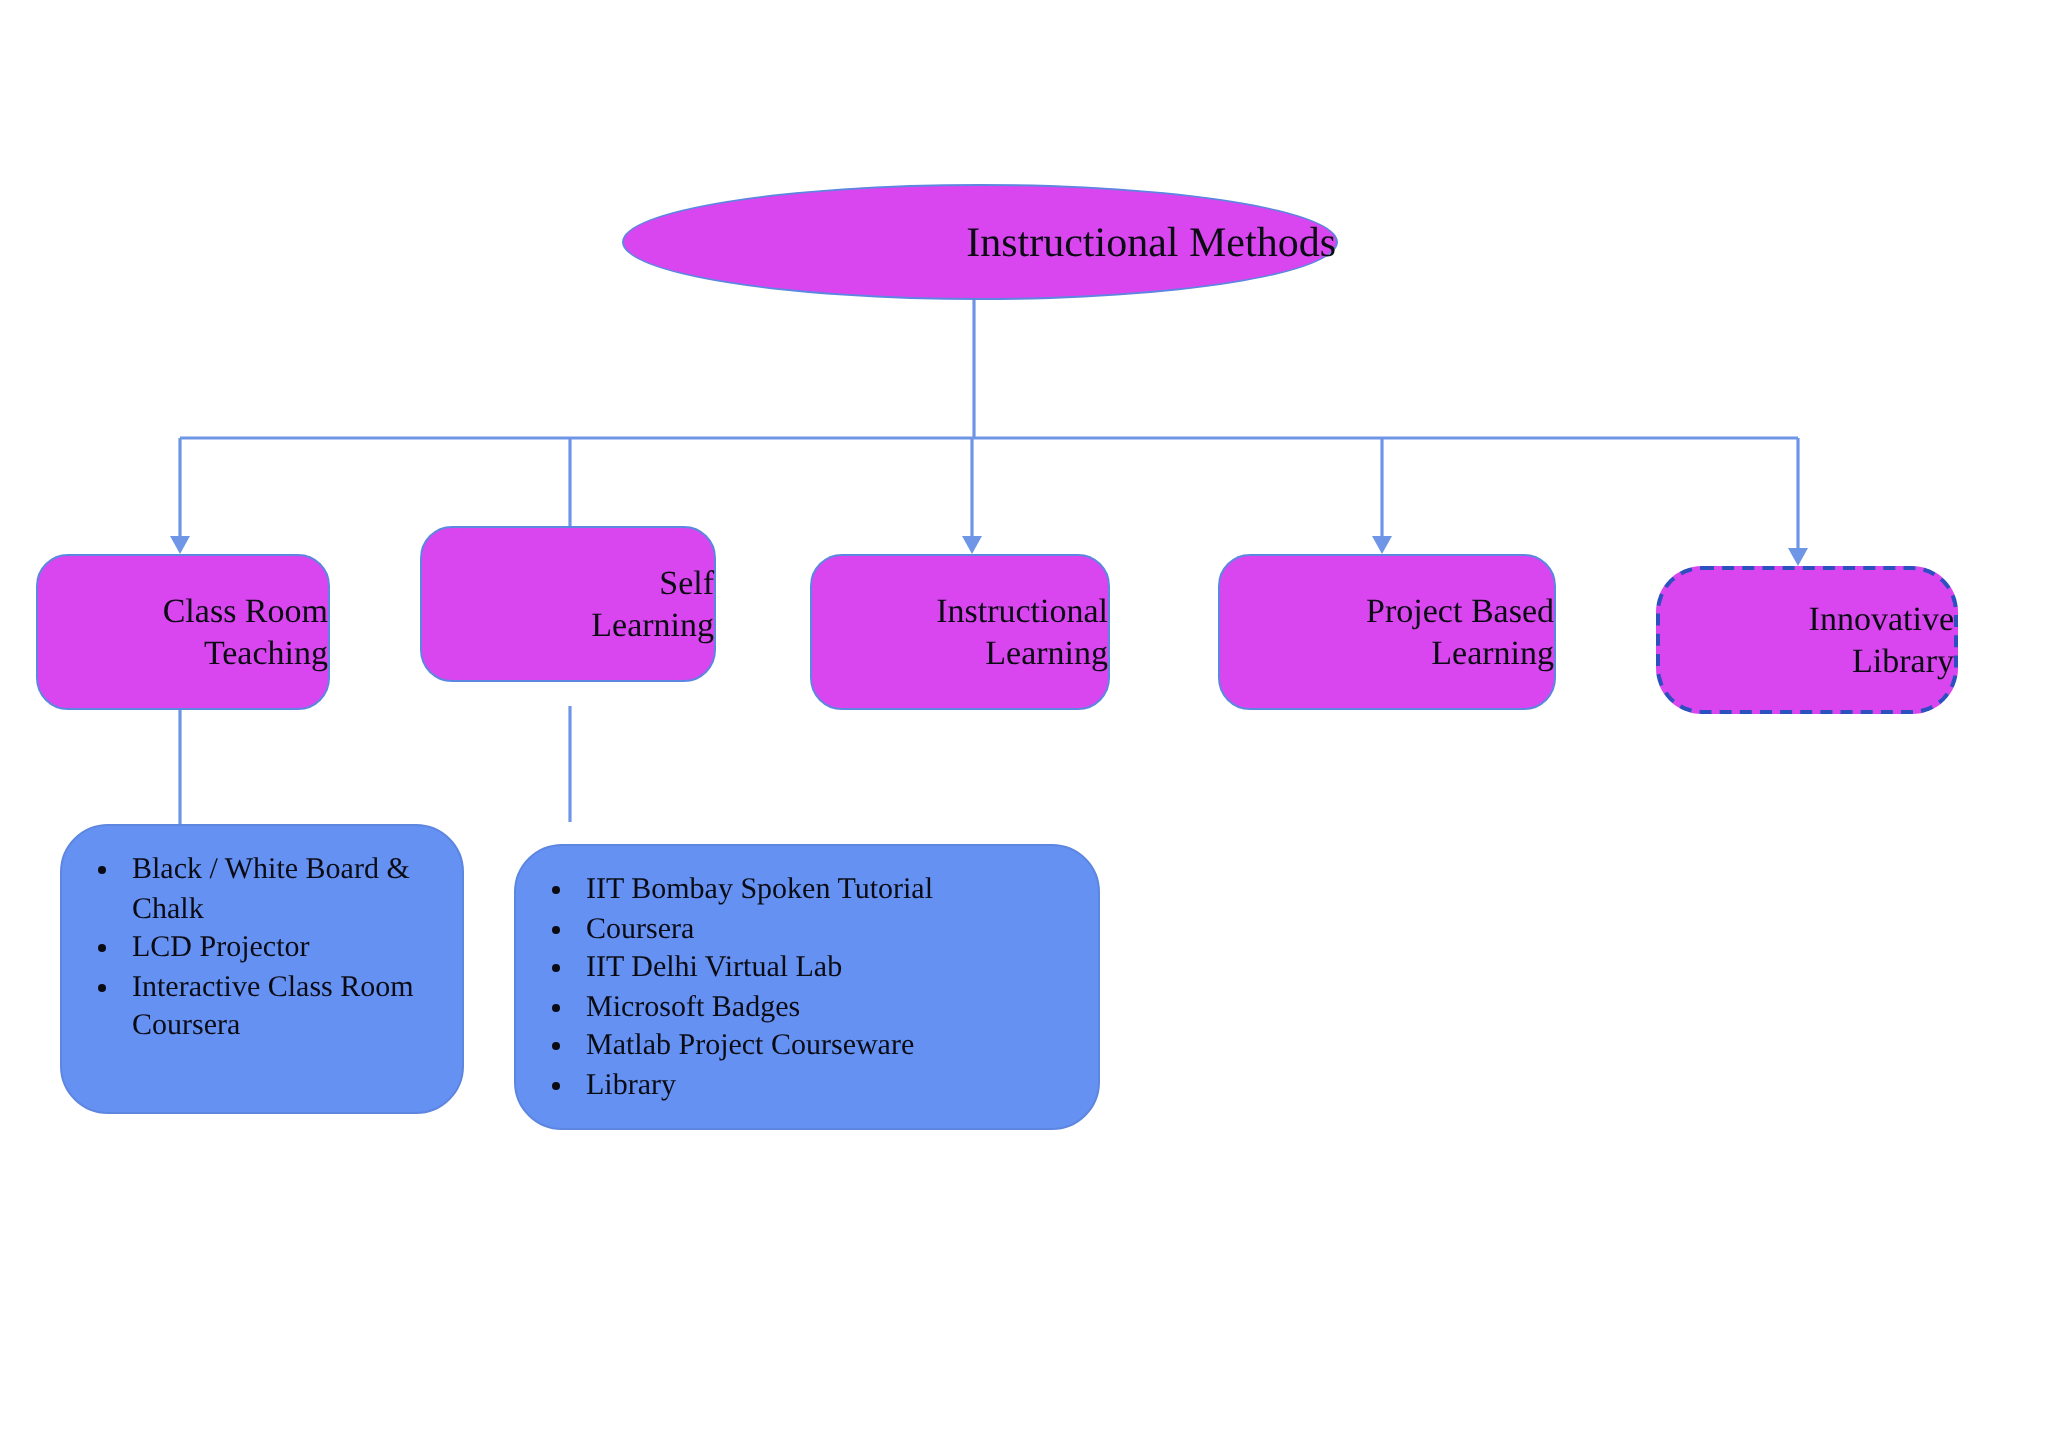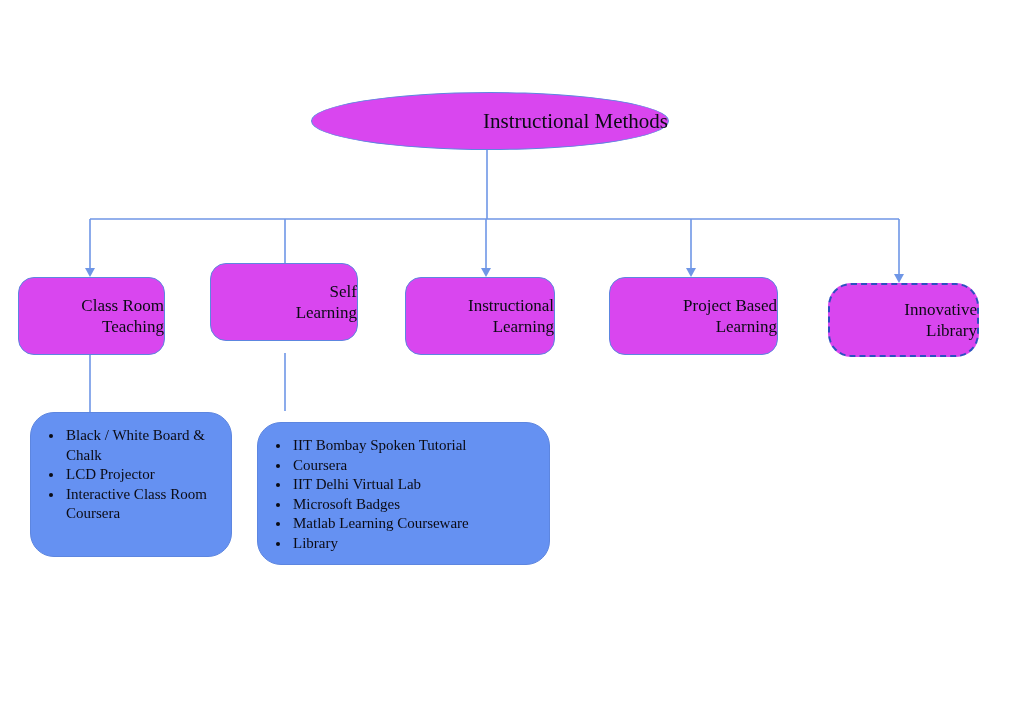--- a/index.html
+++ b/index.html
@@ -140,18 +140,18 @@
       <li>Interactive Class Room Coursera</li>
     </ul>
   </div>
 
   <div id="detail-1" class="detail-box">
     <ul>
       <li>IIT Bombay Spoken Tutorial</li>
       <li>Coursera</li>
       <li>IIT Delhi Virtual Lab</li>
       <li>Microsoft Badges</li>
-      <li>Matlab Learning Courseware</li>
+      <li>Matlab Project Courseware</li>
       <li>Library</li>
     </ul>
   </div>
 
 </div>
 
 </body></html>

